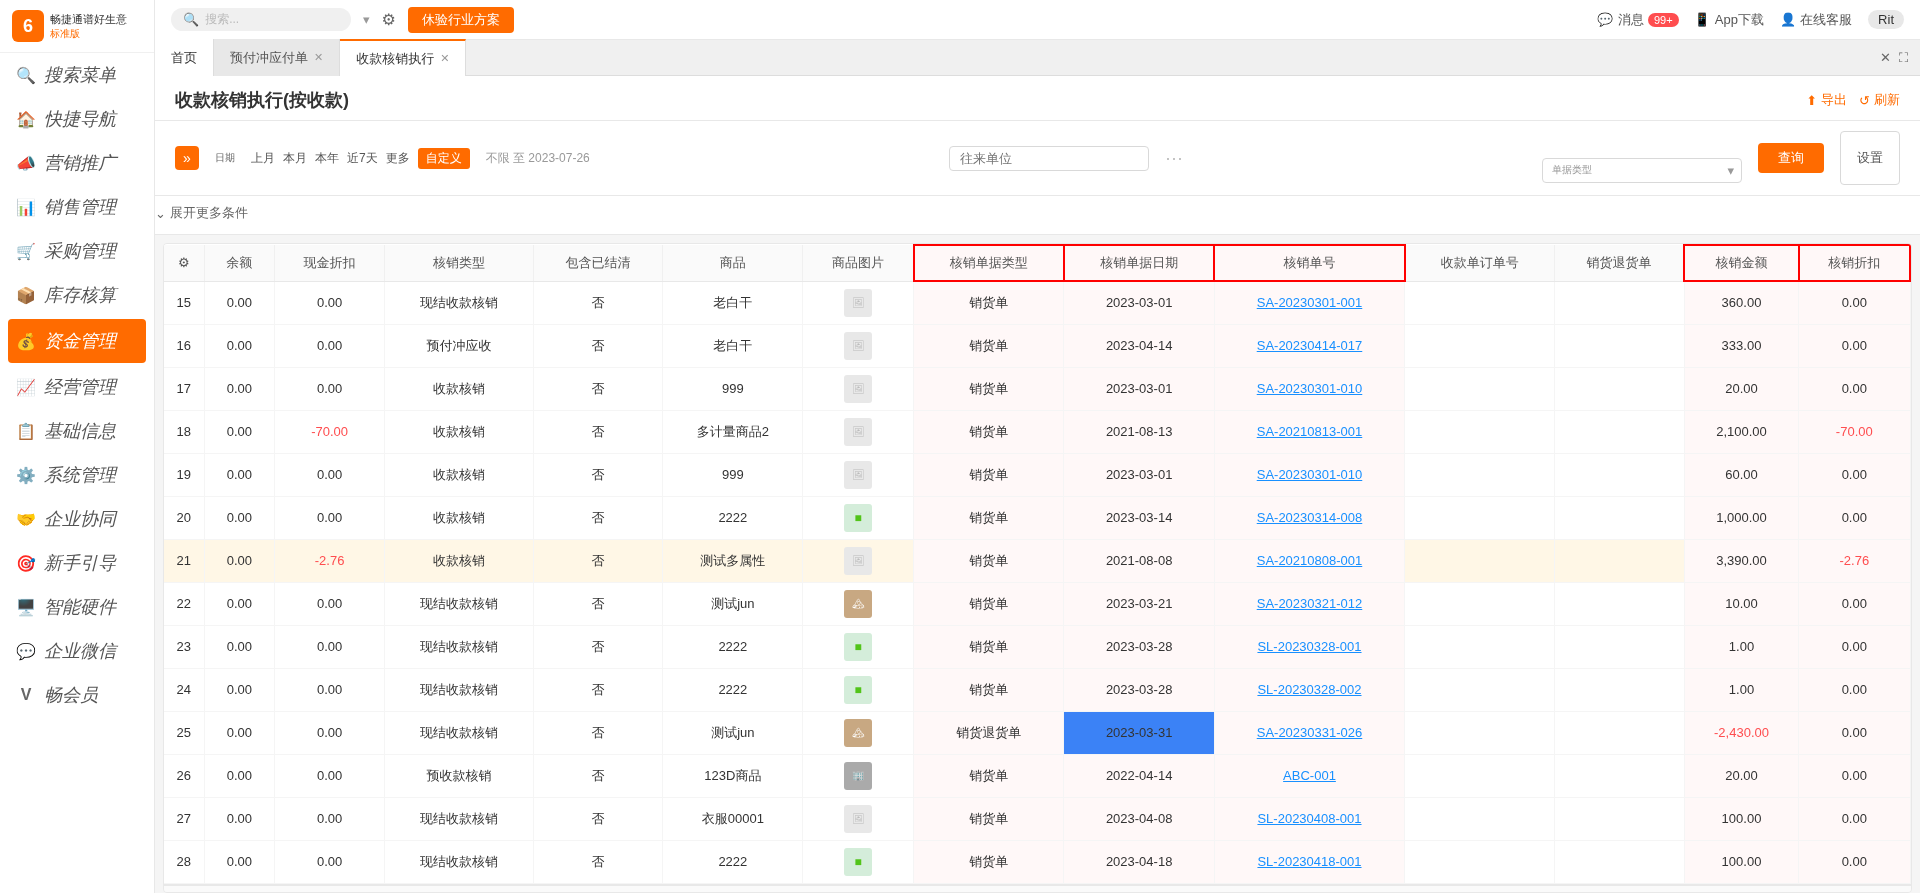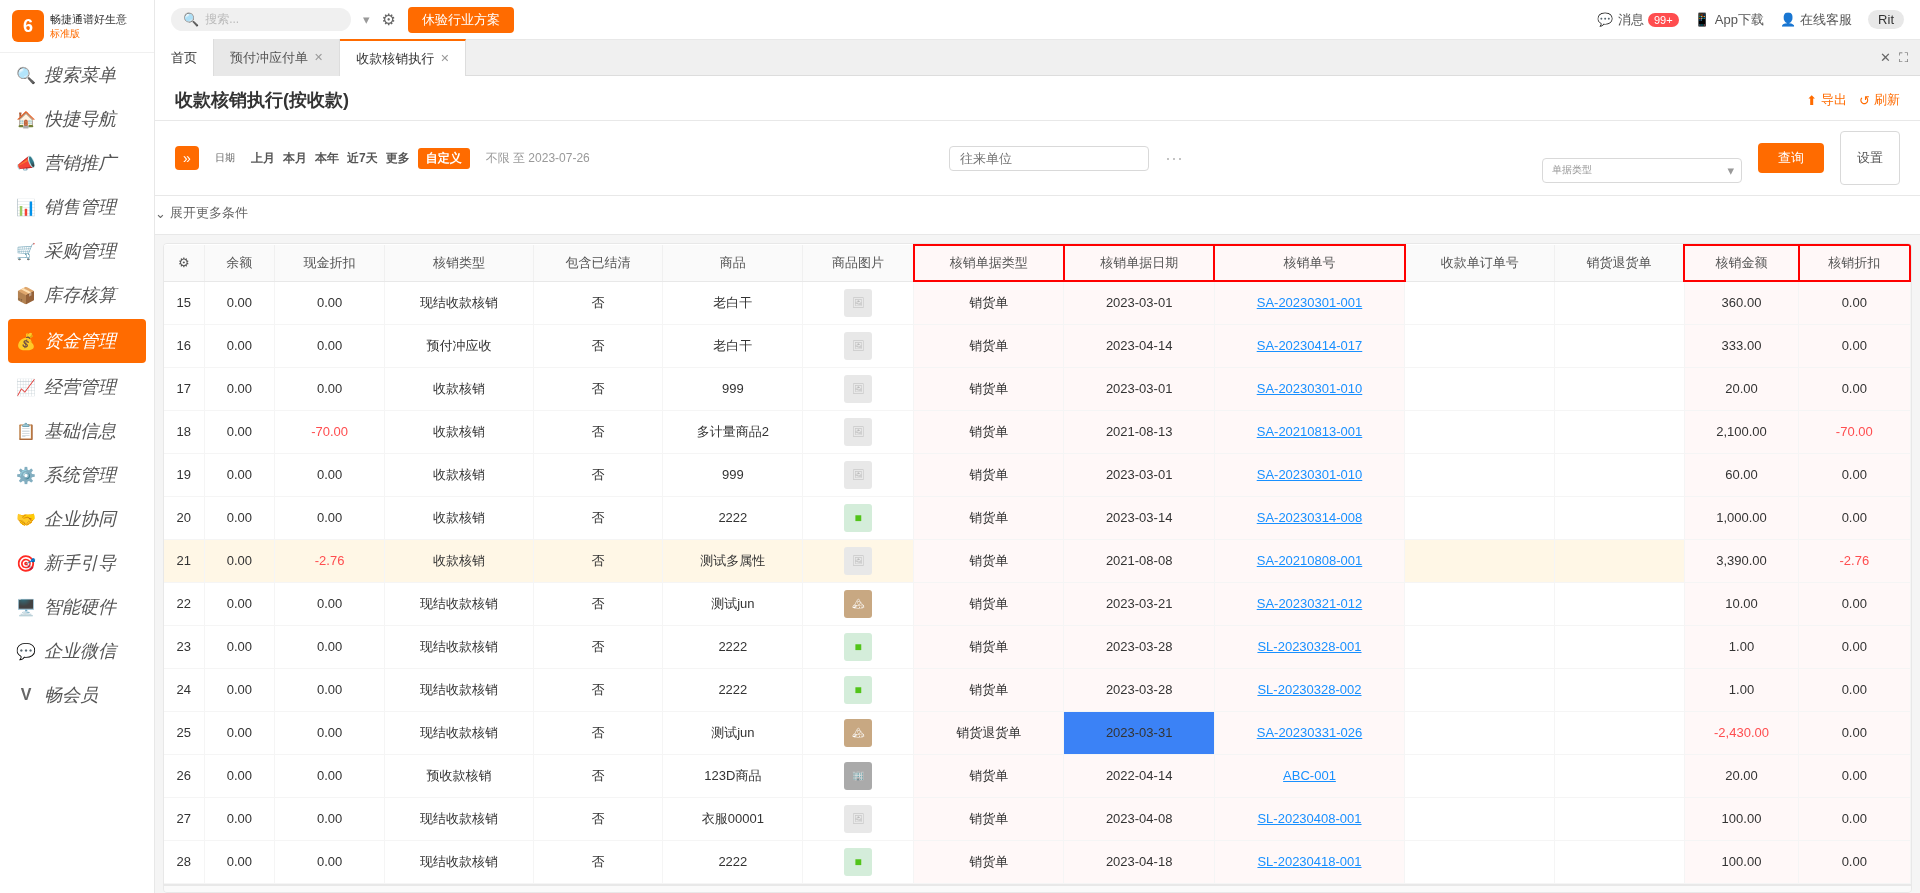--- a/index.html
+++ b/index.html
@@ -38,21 +38,21 @@
     .page { flex: 1; overflow: hidden; display: flex; flex-direction: column; background: #f5f5f5; padding: 0; }
     .page-header { background: #fff; padding: 12px 20px 8px; display: flex; align-items: center; justify-content: space-between; border-bottom: 1px solid #e8e8e8; }
     .page-title { font-size: 18px; font-weight: bold; color: #333; }
     .page-header-actions { display: flex; gap: 12px; align-items: center; }
     .action-link { color: #ff6b00; font-size: 13px; cursor: pointer; display: flex; align-items: center; gap: 4px; }
 
     
     .filter-bar { background: #fff; padding: 10px 20px; display: flex; align-items: center; gap: 16px; border-bottom: 1px solid #e8e8e8; flex-wrap: wrap; }
     .filter-expand-btn { background: #ff6b00; color: #fff; border: none; border-radius: 4px; width: 24px; height: 24px; cursor: pointer; display: flex; align-items: center; justify-content: center; font-size: 14px; flex-shrink: 0; }
     .filter-label { color: #666; font-size: 10px; }
-    .date-options { display: flex; gap: 8px; align-items: center; font-weight: bold; }
+    .date-options { display: flex; gap: 8px; align-items: center; }
     .date-opt { color: #555; font-size: 12px; cursor: pointer; }
     .date-opt.custom { background: #ff6b00; color: #fff; border-radius: 3px; padding: 2px 8px; }
     .filter-input { border: 1px solid #d9d9d9; border-radius: 4px; padding: 4px 10px; font-size: 13px; color: #333; background: #fff; min-width: 160px; }
     .filter-dots { color: #bbb; font-size: 18px; cursor: pointer; }
     .filter-select { border: 1px solid #d9d9d9; border-radius: 4px; padding: 4px 24px 4px 10px; font-size: 13px; color: #333; background: #fff; min-width: 150px; appearance: none; }
     .filter-query-btn { background: #ff6b00; color: #fff; border: none; border-radius: 4px; padding: 6px 20px; font-size: 13px; cursor: pointer; }
     .filter-set-btn { border: 1px solid #d9d9d9; color: #555; background: #fff; border-radius: 4px; padding: 17px 16px; font-size: 13px; cursor: pointer; }
     .expand-more { display: flex; align-items: center; gap: 4px; color: #666; font-size: 12px; cursor: pointer; margin: 4px auto; }
 
     

